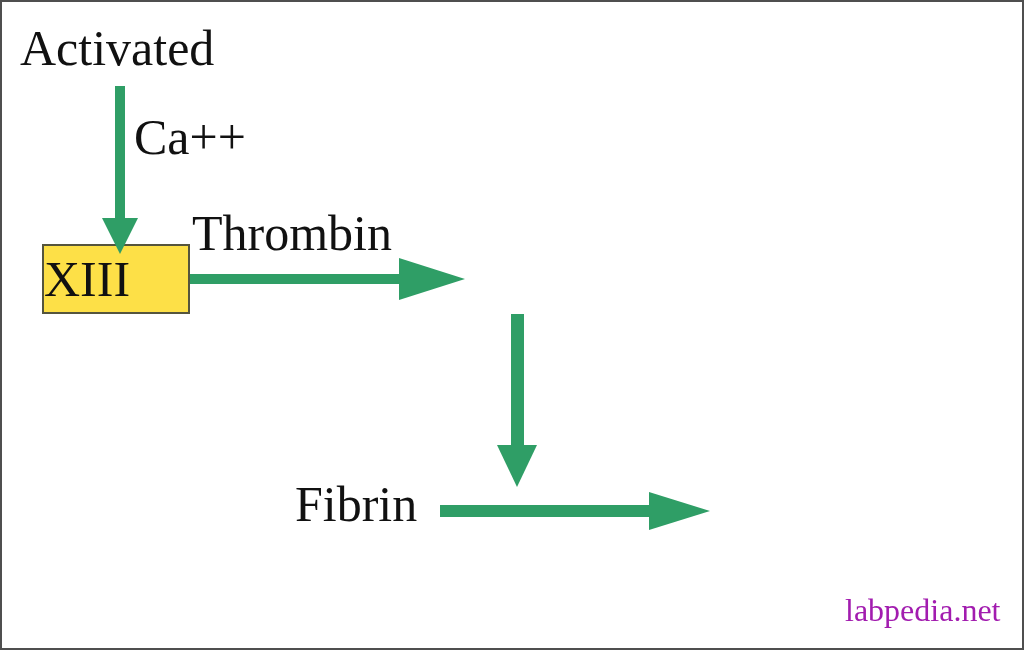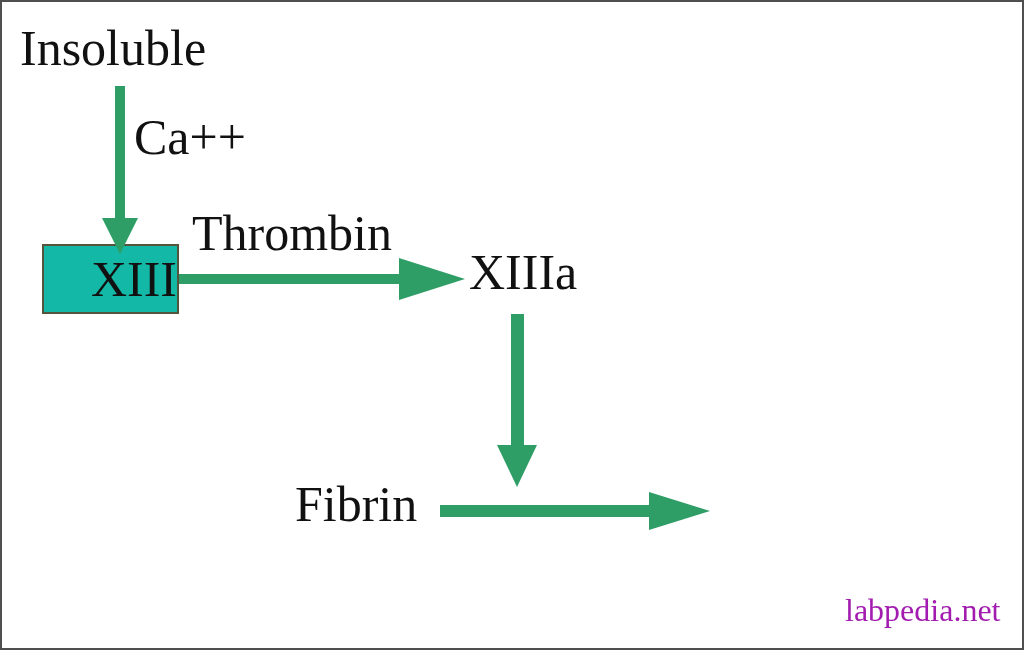--- a/index.html
+++ b/index.html
@@ -57,28 +57,28 @@
   }
   .head-right-sm {
     border-top: 19px solid transparent;
     border-bottom: 19px solid transparent;
     border-left: 61px solid #2f9e66;
   }
   #xiii-box {
     position: absolute;
     left: 40px;
     top: 242px;
-    width: 137px;
+    width: 148px;
     height: 70px;
     box-sizing: border-box;
-    background: #14b8a6;
+    background: #fde047;
     border: 2px solid #55553d;
     display: flex;
     align-items: center;
-    justify-content: flex-end;
+    justify-content: flex-start;
     z-index: 1;
   }
   #xiii-box .box-label {
     color: #111111;
     font-size: 50px;
     line-height: 1;
   }
   
   #thrombin        { left: 18px;  top: 21px;  }
   #ca-label        { left: 132px; top: 110px; }
@@ -99,31 +99,30 @@
   #a3-head  { left: 495px; top: 443px; }
   
   #a4-shaft { left: 438px; top: 503px; width: 212px; height: 12px; }
   #a4-head  { left: 647px; top: 490px; }
 </style>
 </head>
 <body>
 
 <div id="canvas">
 
-  <div class="label" id="thrombin">Insoluble</div>
+  <div class="label" id="thrombin">Activated</div>
 
   <div class="label" id="ca-label">Ca++</div>
 
   <div id="xiii-box">
     <span class="box-label">XIII</span>
   </div>
 
   <div class="label" id="activated-label">Thrombin</div>
 
-  <div class="label" id="xiiia">XIIIa</div>
 
   <div class="label" id="fibrin">Fibrin</div>
 
 
 
   <div class="shaft" id="a1-shaft"></div>
   <div class="head head-down" id="a1-head"></div>
 
   <div class="shaft" id="a2-shaft"></div>
   <div class="head head-right" id="a2-head"></div>

